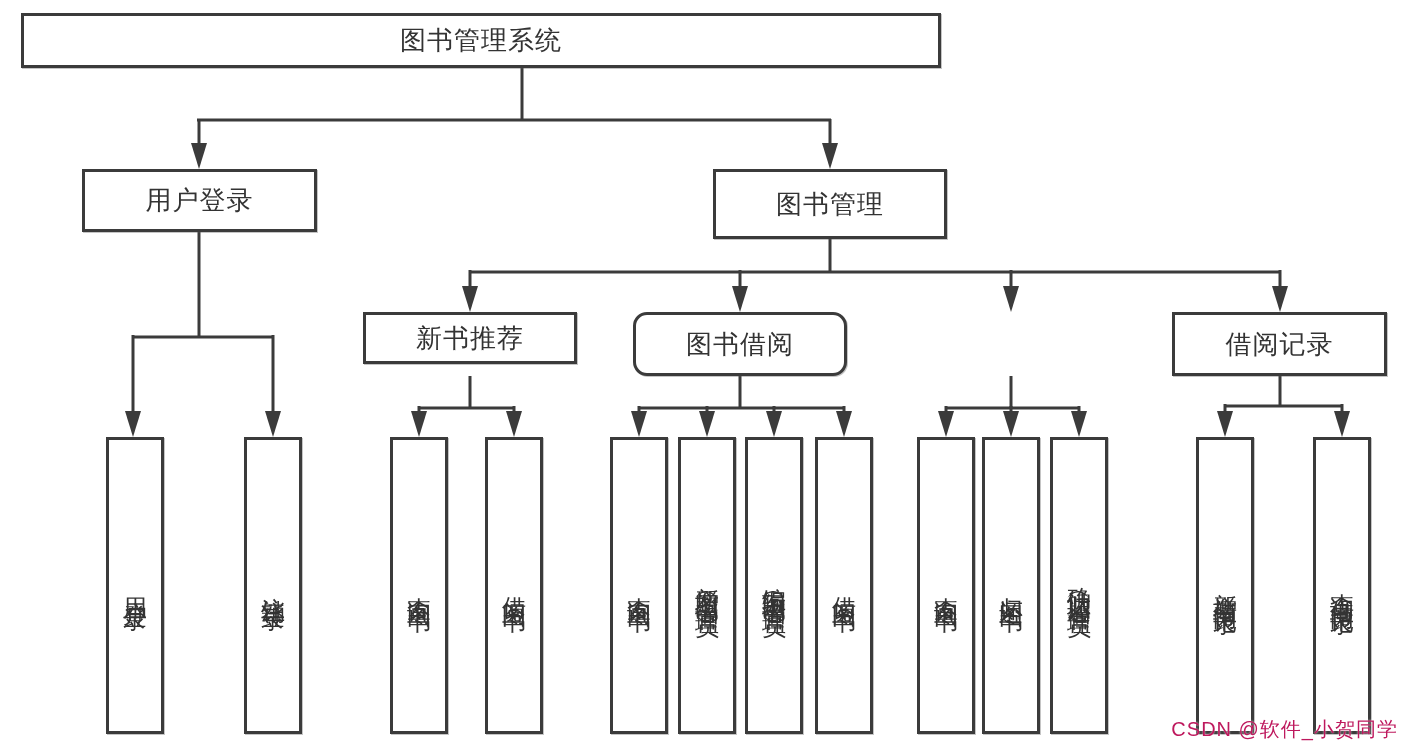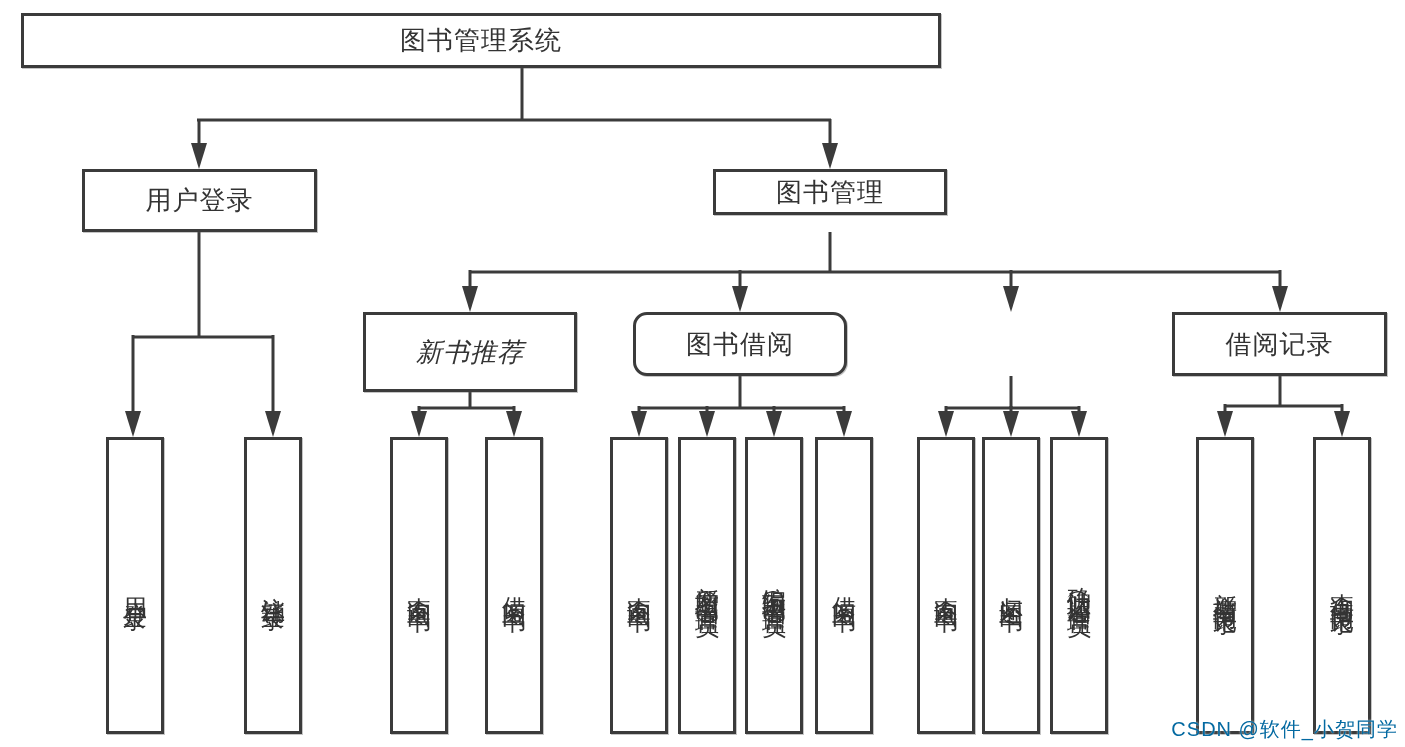--- a/index.html
+++ b/index.html
@@ -25,22 +25,22 @@
     color: #333333;
     display: flex;
     align-items: center;
     justify-content: center;
     text-align: center;
     box-shadow: 1px 1px 0 rgba(90,90,90,0.35);
   }
   .hlabel { font-size: 26px; letter-spacing: 1px; white-space: nowrap; }
   .root-box  { left: 21px;  top: 13px;  width: 920px; height: 55px; }
   .l1-a      { left: 82px;  top: 169px; width: 235px;  height: 63px; }
-  .l1-b      { left: 713px; top: 169px; width: 234px;  height: 46px; }
-  .l2-1      { left: 363px; top: 312px; width: 214px;  height: 80px; font-style: italic; }
+  .l1-b      { left: 713px; top: 169px; width: 234px;  height: 70px; }
+  .l2-1      { left: 363px; top: 312px; width: 214px;  height: 52px; }
   .l2-2      { left: 633px; top: 312px; width: 214px;  height: 64px; border-radius: 14px; }
   .l2-3      { left: 902px; top: 312px; width: 218px;  height: 64px; }
   .l2-4      { left: 1172px;top: 312px; width: 215px;  height: 64px; }
   .leaf {
     top: 437px;
     width: 58px;
     height: 297px;
   }
   .vlabel {
     writing-mode: vertical-rl;
@@ -49,21 +49,21 @@
     line-height: 1;
     letter-spacing: 4px;
     color: #333333;
     white-space: nowrap;
   }
   .watermark {
     position: absolute;
     right: 7px;
     bottom: 4px;
     font-size: 20px;
-    color: #0369a1;
+    color: #be185d;
     letter-spacing: 1px;
     text-shadow: 0 0 2px rgba(255,255,255,0.9);
     white-space: nowrap;
   }
   line, path { stroke: #3b3b3b; stroke-width: 3; fill: none; }
   polygon { fill: #3b3b3b; stroke: none; }
 </style>
 </head>
 <body>
 

